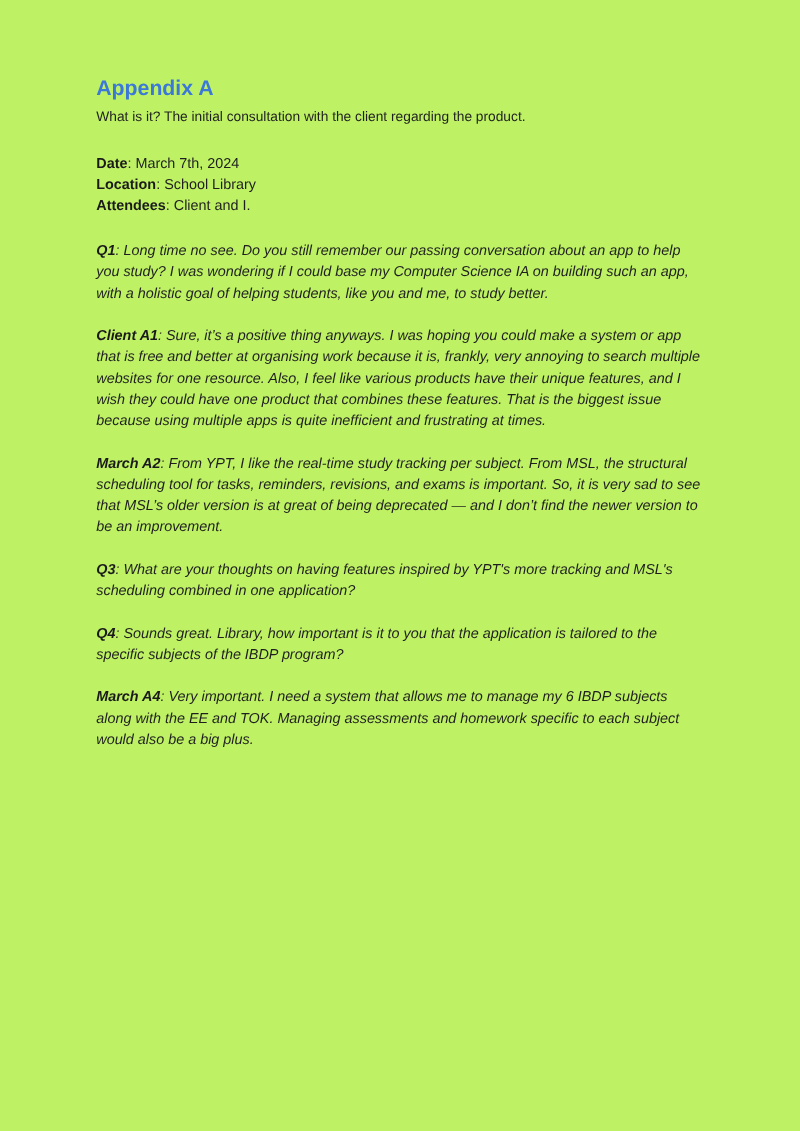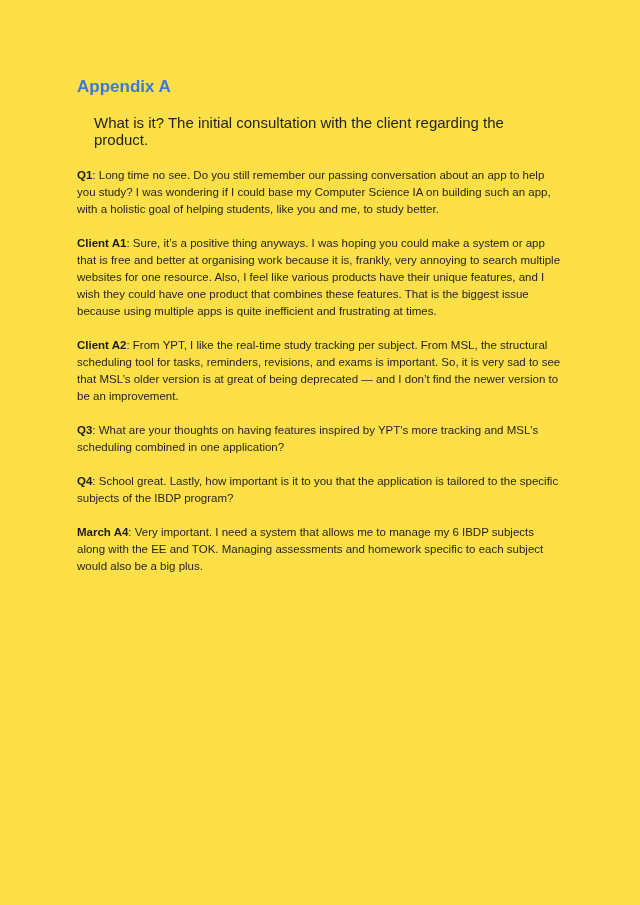--- a/index.html
+++ b/index.html
@@ -11,44 +11,45 @@
     width: 640px;
     height: 905px;
     font-family: "Liberation Sans", "DejaVu Sans", sans-serif;
     color: #1f1f1f;
     -webkit-font-smoothing: antialiased;
   }
   .page {
     box-sizing: border-box;
     width: 640px;
     height: 905px;
-    padding: 76px 77px 40px 77px;
-    background: #fde047;
+    padding: 60px 77px 40px 77px;
+    background: #bef264;
   }
   .doc-heading {
     margin: 0 0 5px 0;
     font-size: 17px;
     line-height: 21px;
     font-weight: 700;
     color: #3c78d8;
   }
   .doc-subtitle {
-    margin: 17px;
-    font-size: 15px;
+    margin: 0;
+    font-size: 11px;
     line-height: 17px;
   }
   .meta-block {
     margin-top: 20px;
   }
   .meta-line {
     font-size: 11.5px;
     line-height: 17px;
   }
   .body-block {
     margin-top: 19px;
+    font-style: italic;
   }
   .doc-paragraph {
     margin: 0 0 17px 0;
     font-size: 11.5px;
     line-height: 17px;
   }
   .doc-paragraph:last-child {
     margin-bottom: 0;
   }
   b, strong {
@@ -58,43 +59,54 @@
 </style>
 </head>
 <body>
 
 <div class="page">
 
   <h1 class="doc-heading">Appendix A</h1>
 
   <p class="doc-subtitle">What is it? The initial consultation with the client regarding the product.</p>
 
+  <div class="meta-block">
+    <div class="meta-line">
+      <strong>Date</strong><span>: March 7th, 2024</span>
+    </div>
+    <div class="meta-line">
+      <strong>Location</strong><span>: School Library</span>
+    </div>
+    <div class="meta-line">
+      <strong>Attendees</strong><span>: Client and I.</span>
+    </div>
+  </div>
 
   <div class="body-block">
 
     <p class="doc-paragraph">
       <strong>Q1</strong><span>: Long time no see. Do you still remember our passing conversation about an app to help you study? I was wondering if I could base my Computer Science IA on building such an app, with a holistic goal of helping students, like you and me, to study better.</span>
     </p>
 
     <p class="doc-paragraph">
       <strong>Client A1</strong><span>: Sure, it’s a positive thing anyways. I was hoping you could make a system or app that is free and better at organising work because it is, frankly, very annoying to search multiple websites for one resource. Also, I feel like various products have their unique features, and I wish they could have one product that combines these features. That is the biggest issue because using multiple apps is quite inefficient and frustrating at times.</span>
     </p>
 
 
     <p class="doc-paragraph">
-      <strong>Client A2</strong><span>: From YPT, I like the real-time study tracking per subject. From MSL, the structural scheduling tool for tasks, reminders, revisions, and exams is important. So, it is very sad to see that MSL’s older version is at great of being deprecated — and I don’t find the newer version to be an improvement.</span>
+      <strong>March A2</strong><span>: From YPT, I like the real-time study tracking per subject. From MSL, the structural scheduling tool for tasks, reminders, revisions, and exams is important. So, it is very sad to see that MSL’s older version is at great of being deprecated — and I don’t find the newer version to be an improvement.</span>
     </p>
 
     <p class="doc-paragraph">
       <strong>Q3</strong><span>: What are your thoughts on having features inspired by YPT's more tracking and MSL's scheduling combined in one application?</span>
     </p>
 
 
     <p class="doc-paragraph">
-      <strong>Q4</strong><span>: School great. Lastly, how important is it to you that the application is tailored to the specific subjects of the IBDP program?</span>
+      <strong>Q4</strong><span>: Sounds great. Library, how important is it to you that the application is tailored to the specific subjects of the IBDP program?</span>
     </p>
 
     <p class="doc-paragraph">
       <strong>March A4</strong><span>: Very important. I need a system that allows me to manage my 6 IBDP subjects along with the EE and TOK. Managing assessments and homework specific to each subject would also be a big plus.</span>
     </p>
 
 
   </div>
 
 </div>

